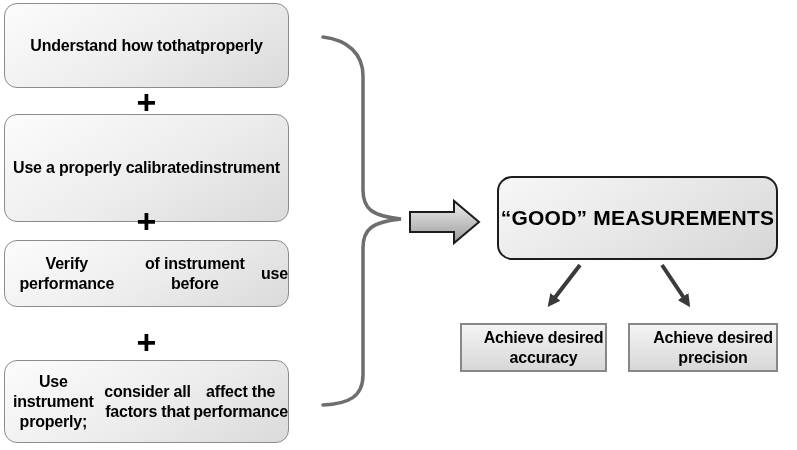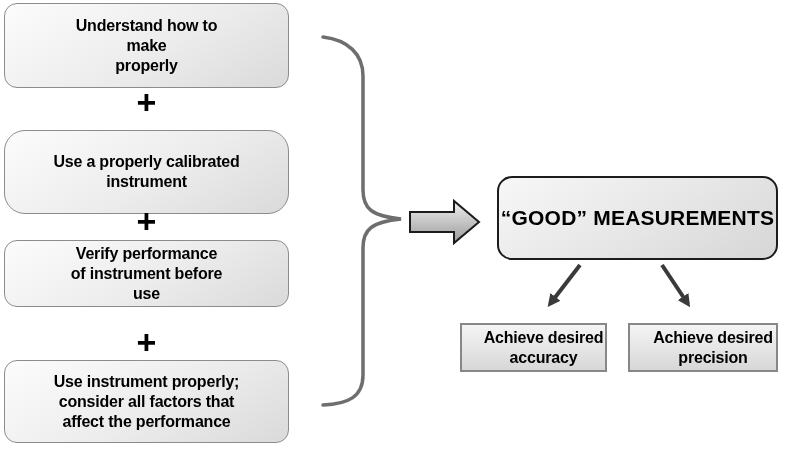--- a/index.html
+++ b/index.html
@@ -14,21 +14,20 @@
   }
   .lbox {
     position: absolute;
     left: 4px;
     width: 285px;
     box-sizing: border-box;
     border: 1.5px solid #8c8c8c;
     border-radius: 13px;
     background: linear-gradient(150deg, #fcfcfc 0%, #ececec 55%, #dadada 100%);
     display: flex;
-    flex-direction: column;
     justify-content: center;
     align-items: center;
     text-align: center;
     font-weight: bold;
     font-size: 16px;
     line-height: 20px;
     letter-spacing: -0.2px;
   }
   .plus {
     position: absolute;
@@ -81,27 +80,27 @@
   .obox-accuracy { left: 460px; width: 147px; }
   .obox-precision { left: 628px; width: 150px; }
 </style>
 </head>
 <body>
 
 <div class="canvas">
 
   <div class="lbox" style="top:3px; height:85px;">
     <span>Understand how to</span>
-    <span>make</span>
+    <span>that</span>
     <span>properly</span>
   </div>
 
   <div class="plus" style="top:86px; height:32px;">+</div>
 
-  <div class="lbox" style="top:130px; height:84px;border-radius:21px;">
+  <div class="lbox" style="top:114px; height:108px;">
     <span>Use a properly calibrated</span>
     <span>instrument</span>
   </div>
 
   <div class="plus" style="top:202px; height:38px;">+</div>
 
   <div class="lbox" style="top:240px; height:67px;">
     <span>Verify performance</span>
     <span>of instrument before</span>
     <span>use</span>

